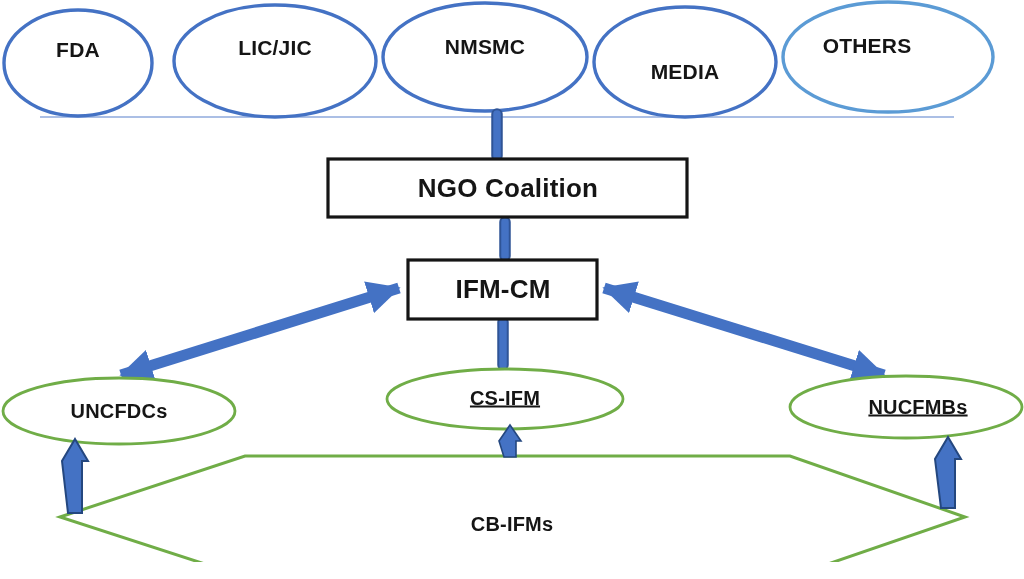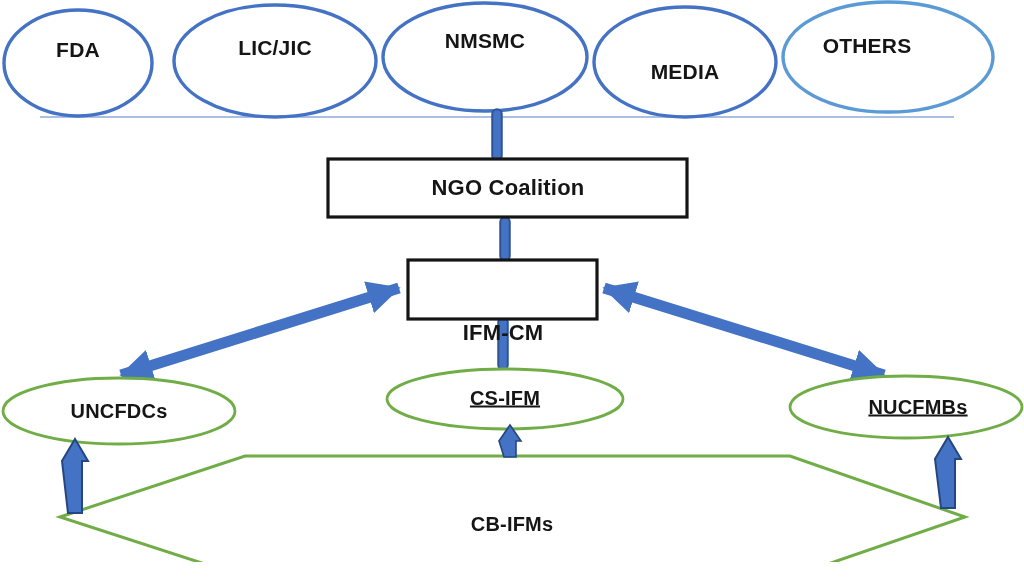--- a/index.html
+++ b/index.html
@@ -25,21 +25,21 @@
   .label {
     position: absolute;
     transform: translate(-50%, -50%);
     color: #151515;
     font-weight: 700;
     white-space: nowrap;
     text-align: center;
     letter-spacing: 0.2px;
   }
   .lbl-ellipse { font-size: 21px; }
-  .lbl-box     { font-size: 22px; }
+  .lbl-box     { font-size: 26px; }
   .lbl-green   { font-size: 20px; }
 </style>
 </head>
 <body>
 
 <div class="stage">
 
   <svg viewBox="0 0 1024 579">
     <defs>
       <marker id="ah-end" viewBox="0 0 3 3" markerWidth="3" markerHeight="3" refX="2.85" refY="1.5" orient="auto" markerUnits="strokeWidth">
@@ -83,26 +83,26 @@
     <polygon points="75,439 88,461 82,461 82,513 68,513 62,461" fill="#4472C4" stroke="#24477F" stroke-width="2"></polygon>
     <polygon points="510,425 521,441 516,441 516,457 504,457 499,441" fill="#4472C4" stroke="#24477F" stroke-width="1.6"></polygon>
     <polygon points="948,437 961,459 955,459 955,508 941,508 935,459" fill="#4472C4" stroke="#24477F" stroke-width="2"></polygon>
 
     <rect x="328" y="159" width="359" height="58" fill="#ffffff" stroke="#151515" stroke-width="3.2"></rect>
     <rect x="408" y="260" width="189" height="59" fill="#ffffff" stroke="#151515" stroke-width="3.2"></rect>
   </svg>
 
   <div class="label lbl-ellipse" style="left:78px;  top:50px;">FDA</div>
   <div class="label lbl-ellipse" style="left:275px; top:48px;">LIC/JIC</div>
-  <div class="label lbl-ellipse" style="left:485px; top:41px;">NMSMC</div>
+  <div class="label lbl-ellipse" style="left:485px; top:47px;">NMSMC</div>
   <div class="label lbl-ellipse" style="left:685px; top:49px;margin-top:23px;">MEDIA</div>
   <div class="label lbl-ellipse" style="left:867px; top:46px;">OTHERS</div>
 
   <div class="label lbl-box" style="left:508px; top:188px;">NGO Coalition</div>
-  <div class="label lbl-box" style="left:503px; top:289px;margin-top:44px;">IFM-CM</div>
+  <div class="label lbl-box" style="left:503px; top:289px;">IFM-CM</div>
 
   <div class="label lbl-green" style="left:119px; top:411px;">UNCFDCs</div>
   <div class="label lbl-green" style="left:505px; top:398px;text-decoration:underline;">CS-IFM</div>
   <div class="label lbl-green" style="left:918px; top:407px;text-decoration:underline;">NUCFMBs</div>
 
   <div class="label lbl-green" style="left:512px; top:508px;margin-top:16px;">CB-IFMs</div>
 
 </div>
 
 </body></html>

